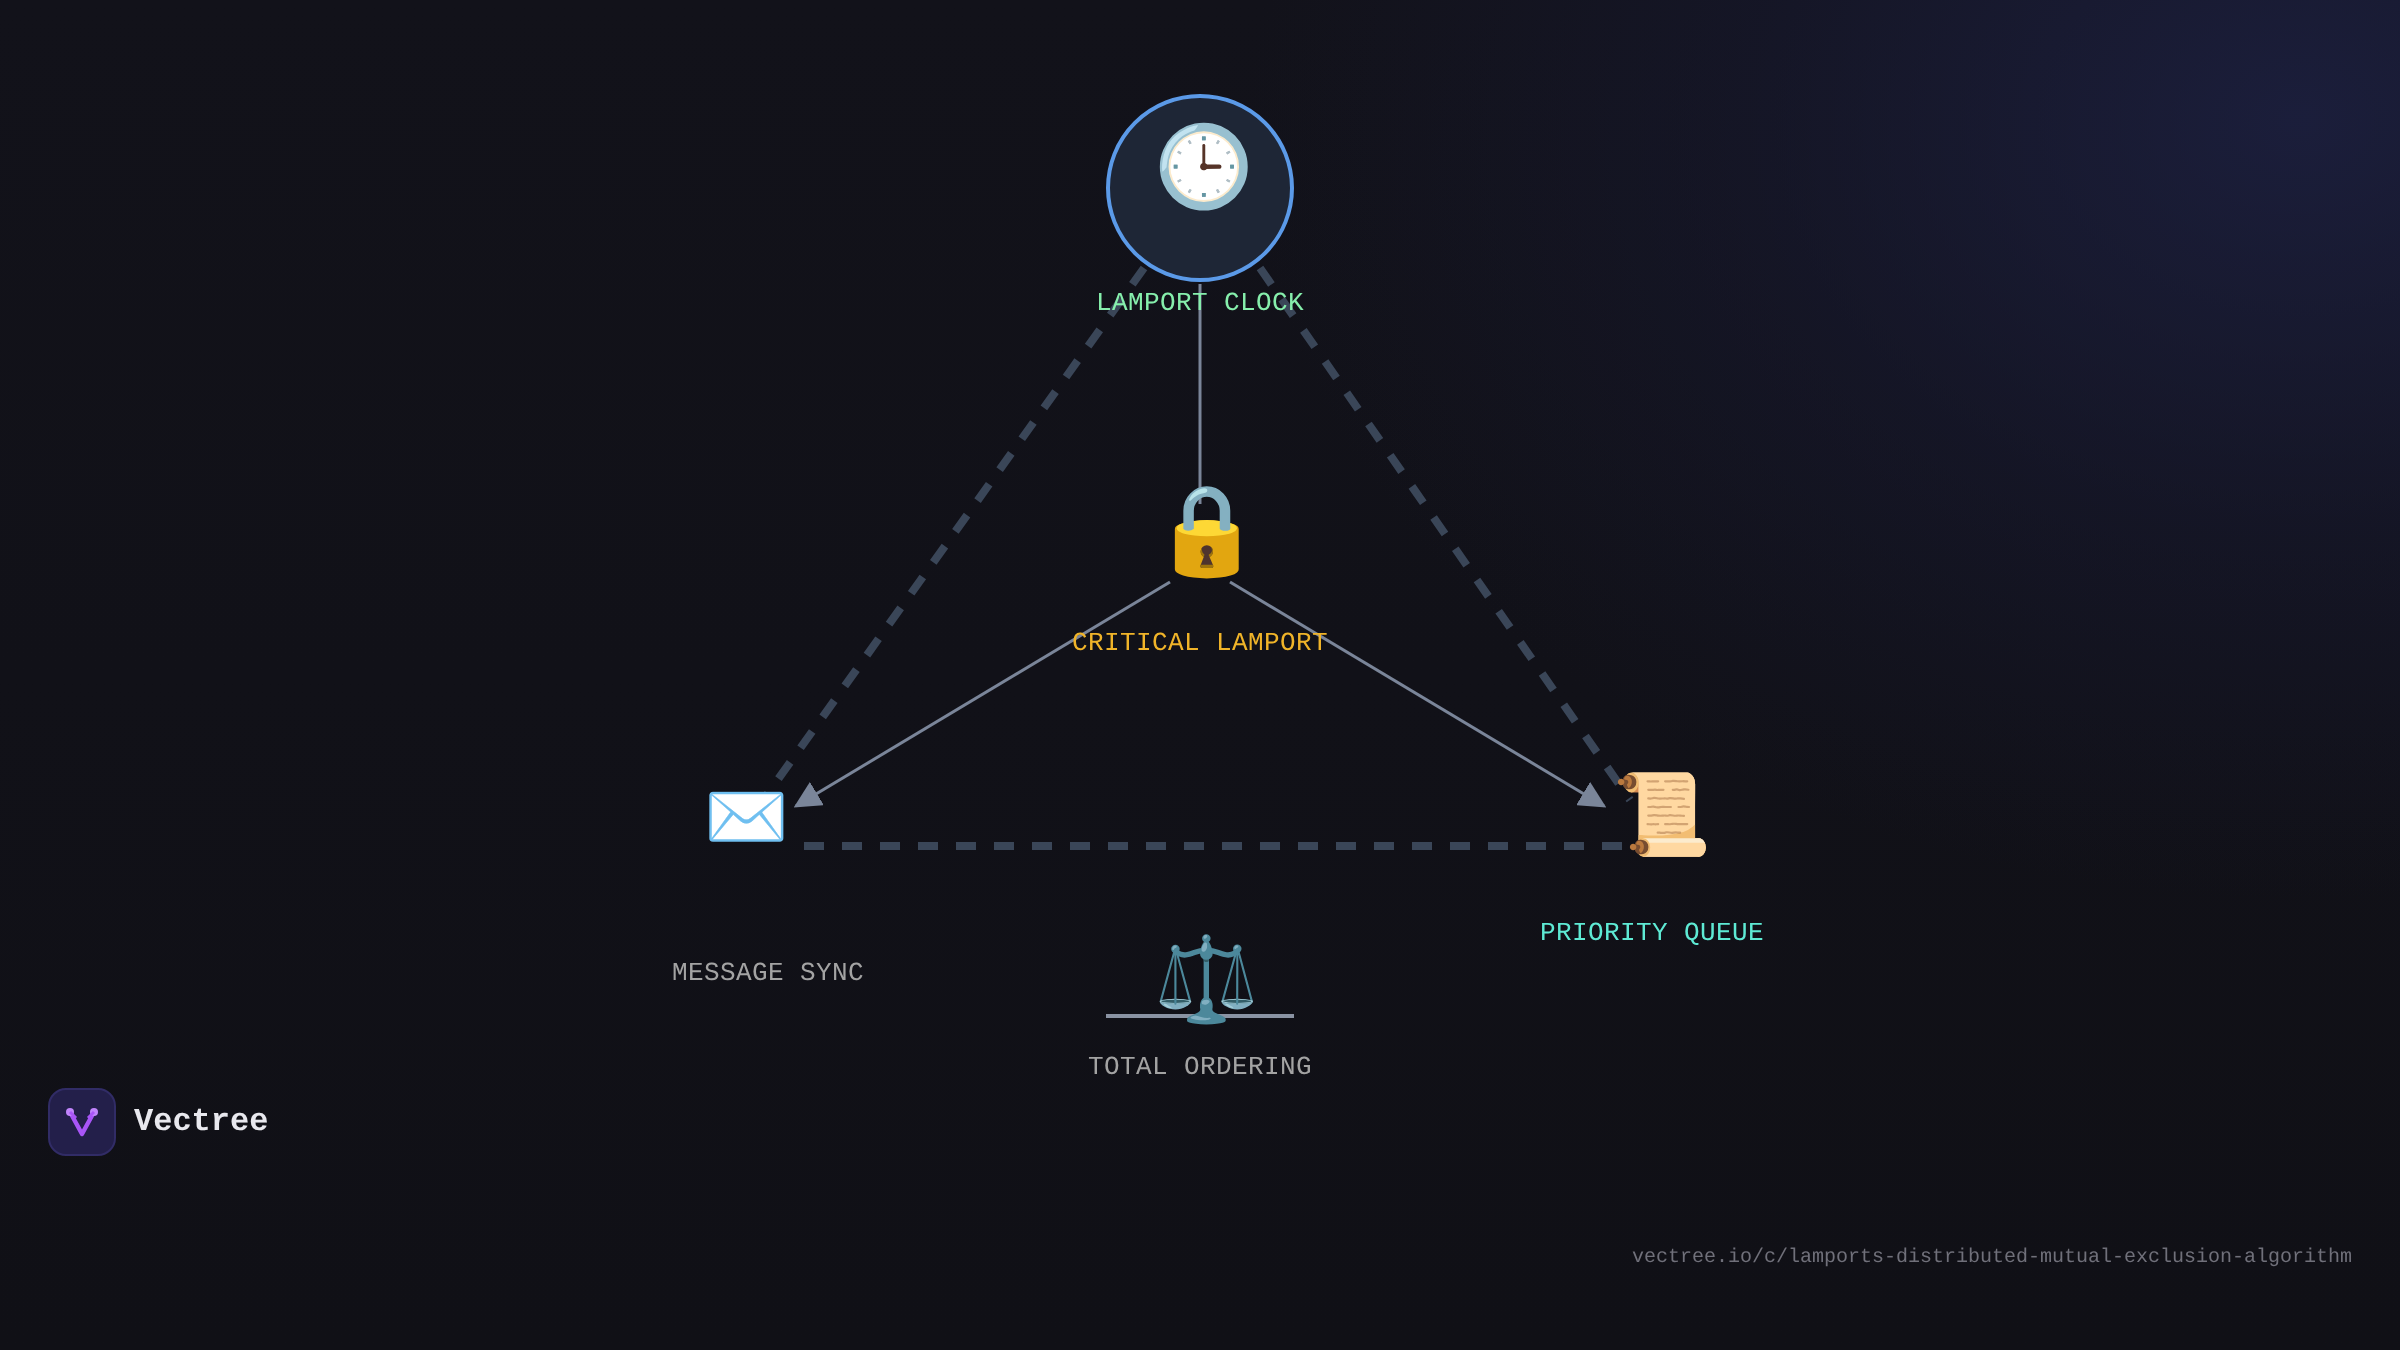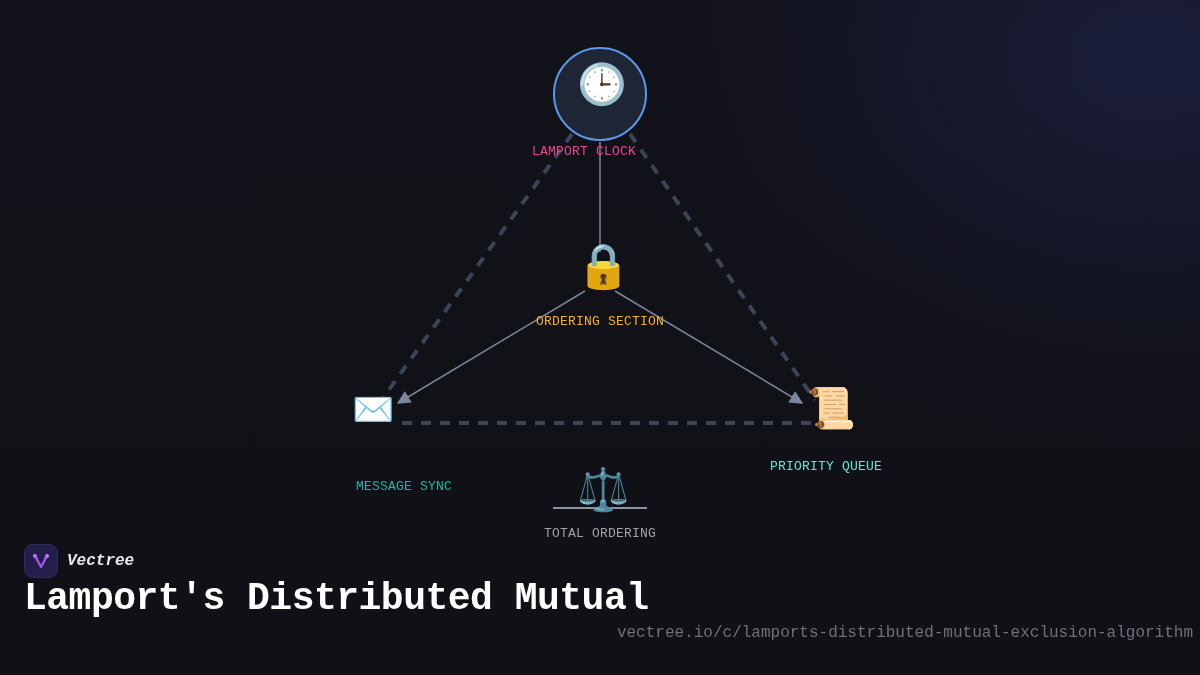--- a/index.html
+++ b/index.html
@@ -35,32 +35,31 @@
     .brand {
       position: absolute; left: 24px; top: 544px; display: flex; align-items: center; gap: 9px; z-index: 4;
     }
     .brand-logo {
       width: 34px; height: 34px; border-radius: 9px; background: #231f4a;
       border: 1px solid #312c66; display: flex; align-items: center; justify-content: center;
     }
     .brand-name {
       color: #e8e8ee; font-weight: bold; font-size: 16px;
       font-family: "Liberation Mono", "DejaVu Sans Mono", monospace;
-      font-style: italic;
     }
     .title {
       position: absolute; left: 24px; top: 582px; z-index: 4;
       color: #ffffff; font-weight: bold; font-size: 38px; line-height: 33px;
       font-family: "Liberation Mono", "DejaVu Sans Mono", monospace;
       letter-spacing: -0.5px;
     }
     .title span { display: block; }
     .url {
-      position: absolute; right: 7px; top: 624px; z-index: 4;
-      color: #70707a; font-size: 16px;
+      position: absolute; right: 24px; top: 624px; z-index: 4;
+      color: #70707a; font-size: 10px;
       font-family: "Liberation Mono", "DejaVu Sans Mono", monospace;
     }
   </style>
 </head>
 <body>
 
 <div class="bg-glow"></div>
 
 <svg class="edges" width="1200" height="675">
   <defs>
@@ -75,27 +74,27 @@
 
   <line x1="600" y1="142" x2="600" y2="252" stroke="#7a8599" stroke-width="1.5"></line>
   <line x1="585" y1="291" x2="398" y2="403" stroke="#7a8599" stroke-width="1.5" marker-end="url(#arrow)"></line>
   <line x1="615" y1="291" x2="802" y2="403" stroke="#7a8599" stroke-width="1.5" marker-end="url(#arrow)"></line>
 
   <line x1="553" y1="508" x2="647" y2="508" stroke="#8a93a3" stroke-width="2"></line>
 </svg>
 
 <div class="clock-circle"></div>
 <span class="emoji" style="left:577px; top:64px; font-size:40px;">🕒</span>
-<span class="node-label" style="left:584px; top:144px; color:#ec4899;">LAMPORT CLOCK</span>
+<span class="node-label" style="left:600px; top:144px; color:#86efac;">LAMPORT CLOCK</span>
 
 <span class="emoji" style="left:576px; top:244px; font-size:44px;">🔒</span>
-<span class="node-label" style="left:600px; top:314px; color:#f0b429;">ORDERING SECTION</span>
+<span class="node-label" style="left:600px; top:314px; color:#f0b429;">CRITICAL LAMPORT</span>
 
 <span class="emoji" style="left:352px; top:392px; font-size:34px;">✉️</span>
-<span class="node-label" style="left:380px; top:479px; color:#14b8a6;padding-left:48px;">MESSAGE SYNC</span>
+<span class="node-label" style="left:360px; top:479px; color:#a3a3a3;padding-left:48px;">MESSAGE SYNC</span>
 
 <span class="emoji" style="left:806px; top:388px; font-size:40px;">📜</span>
 <span class="node-label" style="left:826px; top:459px; color:#5eead4;">PRIORITY QUEUE</span>
 
 <span class="emoji" style="left:577px; top:469px; font-size:42px;">⚖️</span>
 <span class="node-label" style="left:600px; top:526px; color:#a3a3a3;">TOTAL ORDERING</span>
 
 <div class="brand">
   <div class="brand-logo">
     <svg width="20" height="20" viewBox="0 0 20 20">
@@ -103,16 +102,15 @@
       <circle cx="4" cy="5" r="2" fill="#c084fc"></circle>
       <circle cx="16" cy="5" r="2" fill="#c084fc"></circle>
       <line x1="4" y1="5" x2="7" y2="8" stroke="#a855f7" stroke-width="1.5"></line>
       <line x1="16" y1="5" x2="13" y2="8" stroke="#a855f7" stroke-width="1.5"></line>
     </svg>
   </div>
   <span class="brand-name">Vectree</span>
 </div>
 
 <h1 class="title">
-  <span>Lamport's Distributed Mutual</span>
 </h1>
 
 <a class="url">vectree.io/c/lamports-distributed-mutual-exclusion-algorithm</a>
 
 </body></html>

